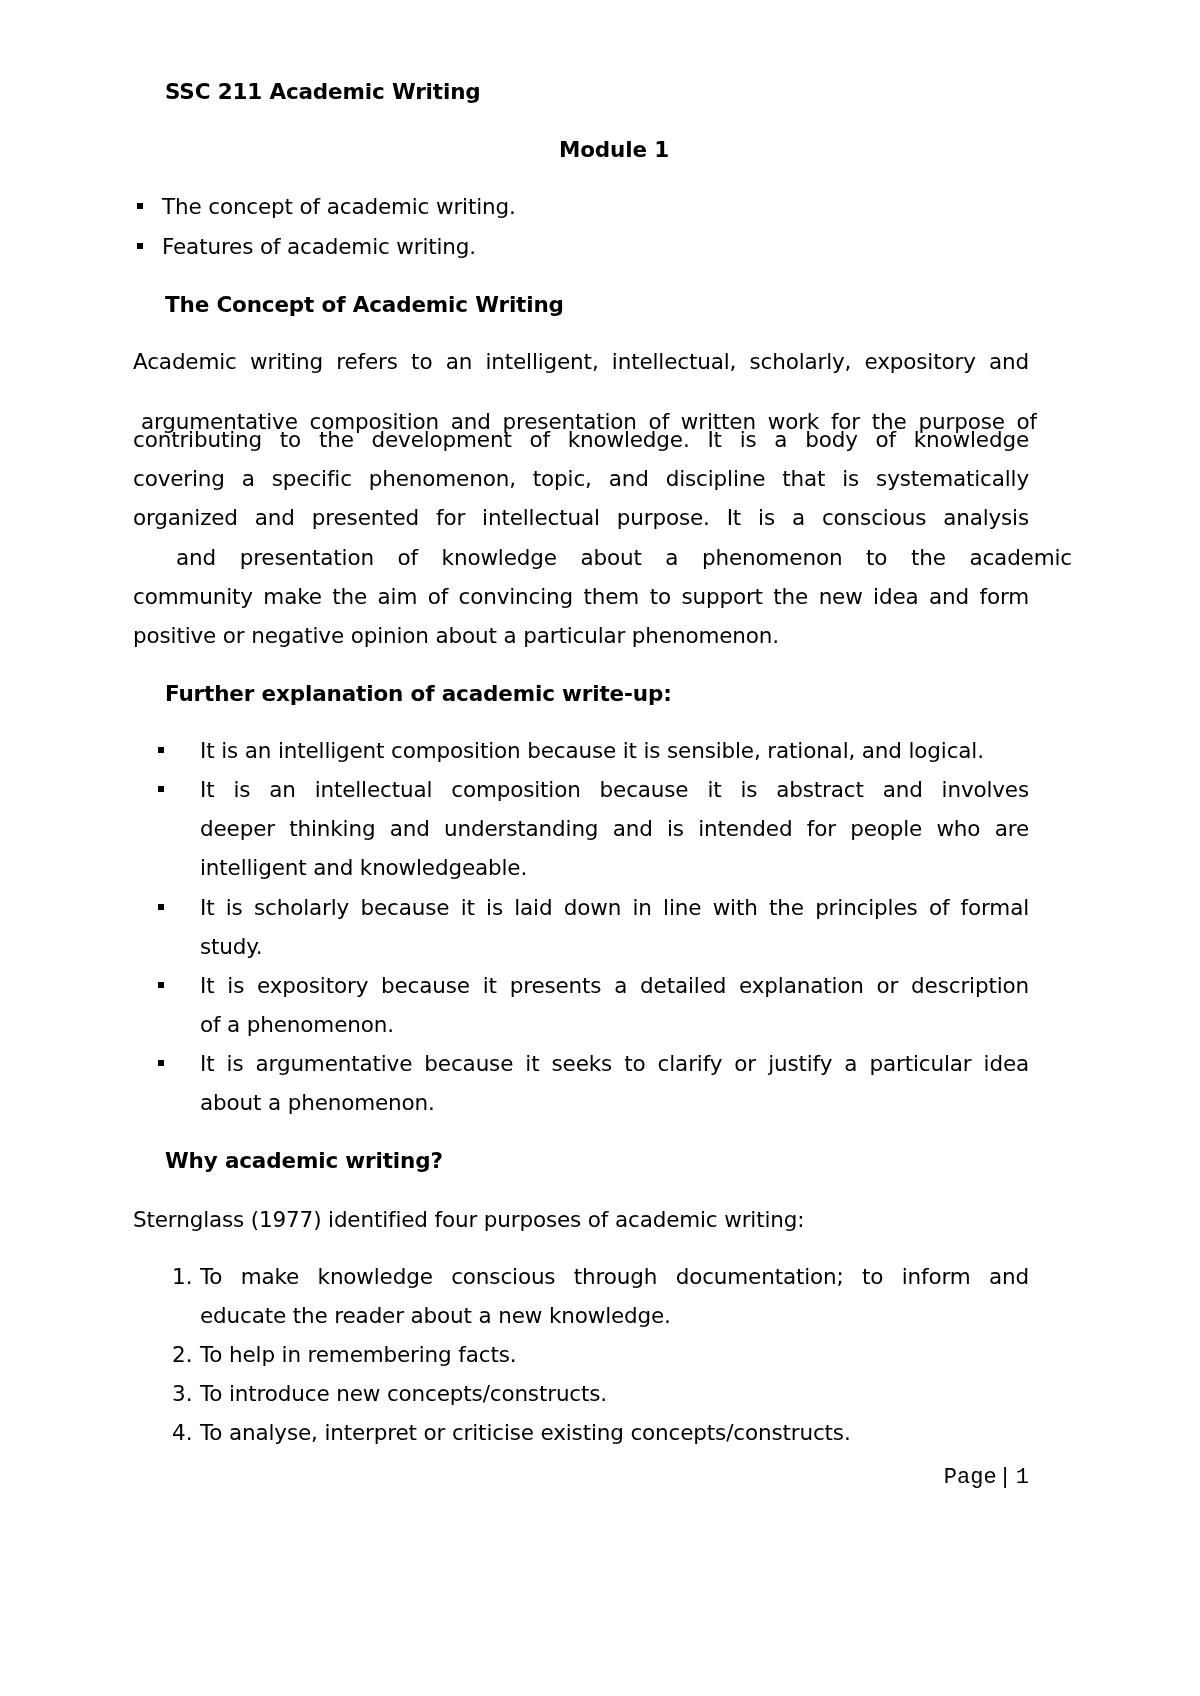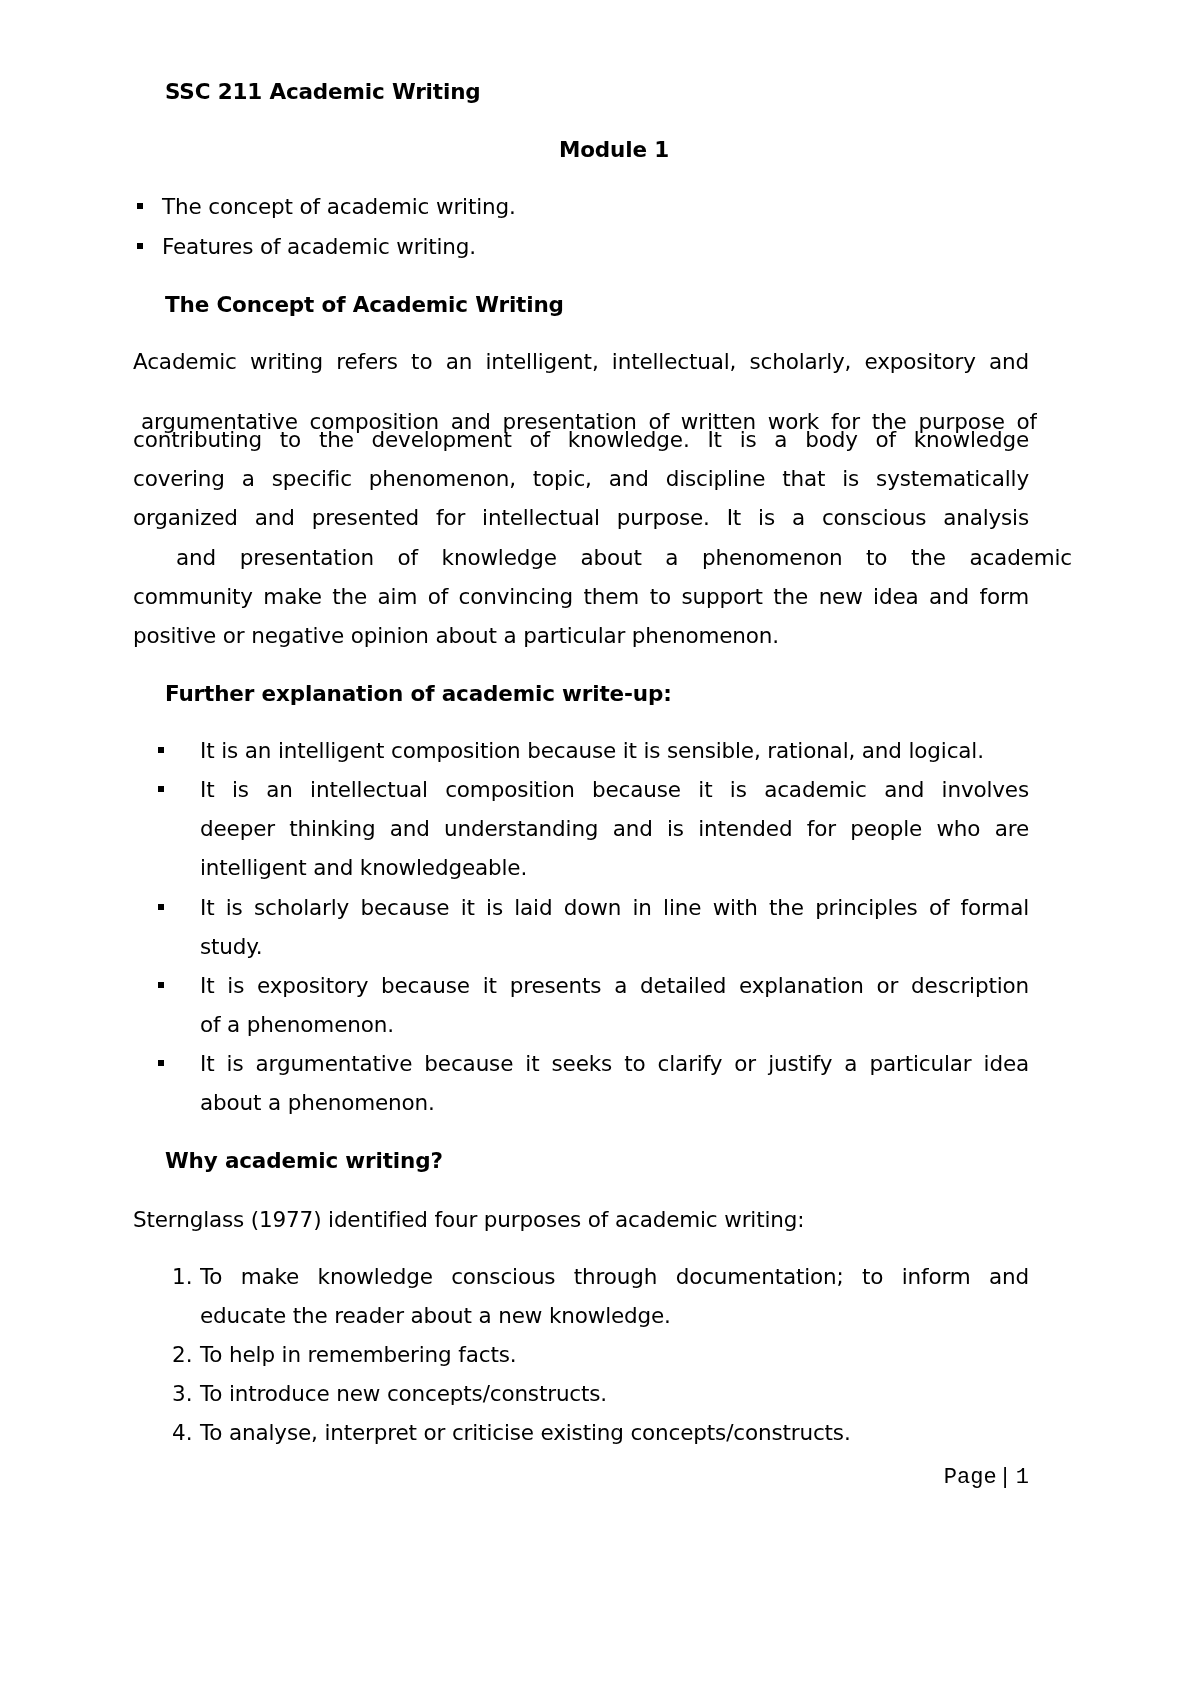--- a/index.html
+++ b/index.html
@@ -61,21 +61,21 @@
 
   <div class="ln bold" style="left:133px; top:680px;">Further explanation of academic write-up:</div>
 
   <div>
     <div>
       <span class="sq" style="left:158px; top:747px;"></span>
       <div class="ln" style="left:200px; top:737px;">It is an intelligent composition because it is sensible, rational, and logical.</div>
     </div>
     <div>
       <span class="sq" style="left:158px; top:786px;"></span>
-      <div class="ln just" style="left:200px; top:776px; width:829px;">It is an intellectual composition because it is academic and involves</div>
+      <div class="ln just" style="left:200px; top:776px; width:829px;">It is an intellectual composition because it is abstract and involves</div>
       <div class="ln just" style="left:200px; top:815px; width:829px;">deeper thinking and understanding and is intended for people who are</div>
       <div class="ln" style="left:200px; top:854px;">intelligent and knowledgeable.</div>
     </div>
     <div>
       <span class="sq" style="left:158px; top:904px;"></span>
       <div class="ln just" style="left:200px; top:894px; width:829px;">It is scholarly because it is laid down in line with the principles of formal</div>
       <div class="ln" style="left:200px; top:933px;">study.</div>
     </div>
     <div>
       <span class="sq" style="left:158px; top:982px;"></span>

